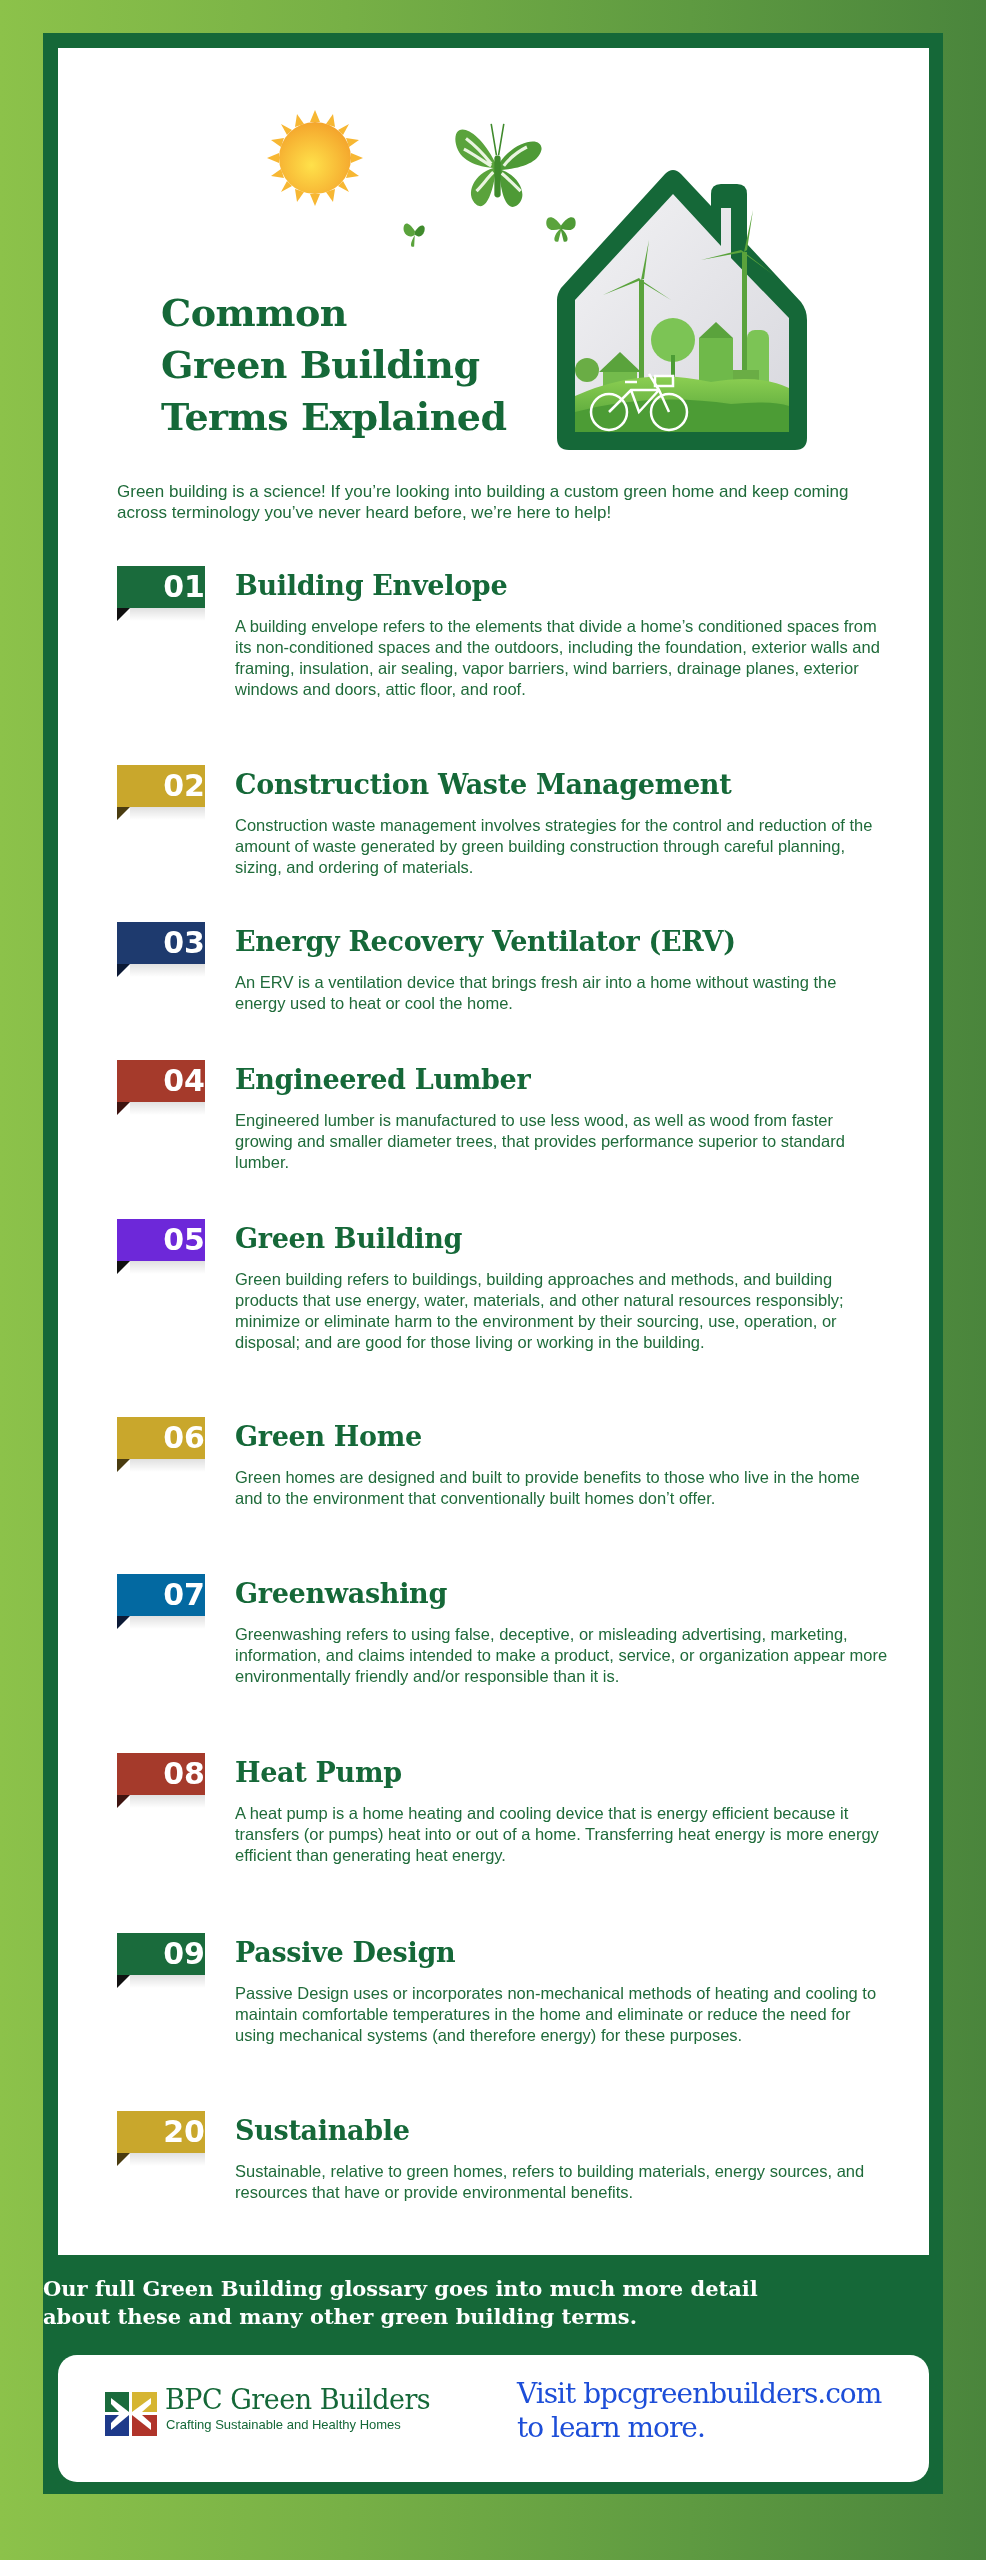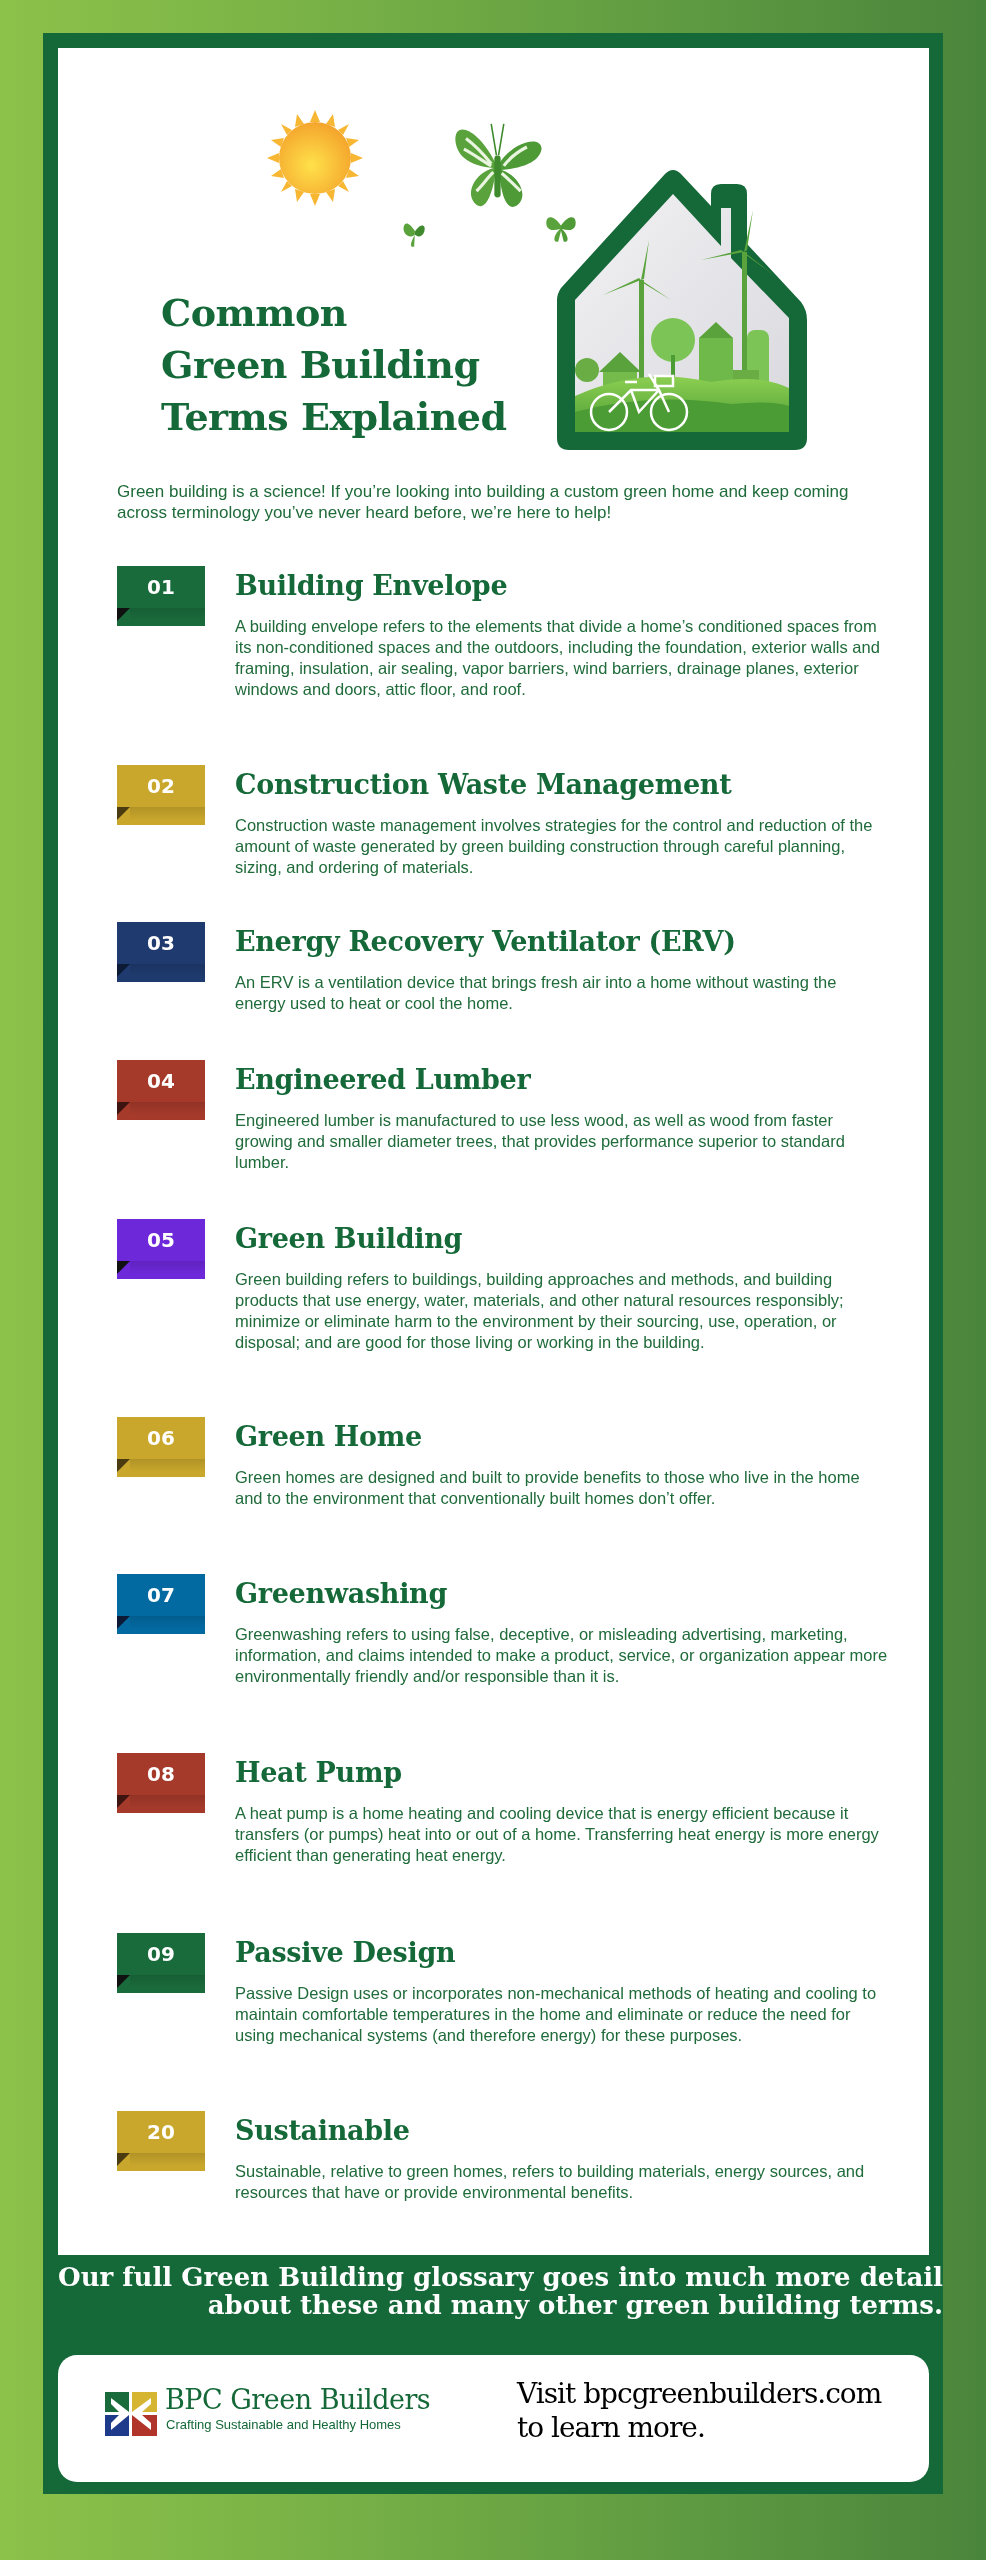--- a/index.html
+++ b/index.html
@@ -28,23 +28,23 @@
       position: absolute; left: 59px; top: 433px; width: 780px;
       font-family: "Liberation Sans", sans-serif;
       font-size: 17px; line-height: 21px; color: #1f6b3a;
     }
     .sun { position: absolute; left: 207px; top: 60px; width: 100px; height: 100px; }
     .bfly { position: absolute; }
     .house { position: absolute; left: 493px; top: 112px; width: 262px; height: 292px; }
 
     .term { position: absolute; left: 59px; width: 800px; }
     .badge {
-      position: absolute; left: 0; top: 0; width: 88px; height: 60px;
+      position: absolute; left: 0; top: 0; width: 88px; height: 42px;
       color: #fff; font-family: "DejaVu Sans", sans-serif; font-weight: bold;
-      font-size: 20px; line-height: 42px; text-align: center;
+      font-size: 30px; line-height: 42px; text-align: right;
     }
     .fold {
       position: absolute; left: 0; top: 42px; width: 0; height: 0;
       border-top: 13px solid #111; border-left: 13px solid transparent;
       transform: scaleX(-1); transform-origin: 6.5px 0;
     }
     .shadow {
       position: absolute; left: 13px; top: 42px; width: 75px; height: 13px;
       background: linear-gradient(180deg, rgba(0,0,0,0.12), rgba(0,0,0,0));
     }
@@ -54,44 +54,44 @@
       font-size: 27px; line-height: 36px; color: #156838; letter-spacing: -0.3px;
     }
     .term-desc {
       position: absolute; left: 118px; top: 50px; width: 655px;
       font-family: "Liberation Sans", sans-serif;
       font-size: 16.5px; line-height: 21px; color: #1f6b3a;
     }
 
     .cta {
       position: absolute; left: 0; top: 2222px; width: 900px; height: 100px;
-      text-align: right; color: #ffffff;
+      text-align: left; color: #ffffff;
       font-family: "DejaVu Serif", serif; font-weight: bold;
-      font-size: 26px; line-height: 28px; padding-top: 8px;
+      font-size: 21px; line-height: 28px; padding-top: 20px;
     }
     .footer {
       position: absolute; left: 15px; top: 2322px; width: 871px; height: 127px;
       background: #ffffff;
       border-radius: 19px;
     }
     .logo { position: absolute; left: 47px; top: 37px; width: 52px; height: 44px; }
     .brand-name {
       position: absolute; left: 107px; top: 30px;
       font-family: "DejaVu Serif", serif; font-size: 27px; line-height: 30px;
       color: #156838; white-space: nowrap; letter-spacing: -0.5px;
     }
     .brand-tag {
       position: absolute; left: 108px; top: 62px;
       font-family: "Liberation Sans", sans-serif; font-size: 13px; line-height: 16px;
       color: #156838; white-space: nowrap;
     }
     .visit {
       position: absolute; left: 459px; top: 22px; width: 400px;
       font-family: "DejaVu Serif", serif; font-size: 28px; line-height: 34px;
-      color: #000000; letter-spacing: -1px;
+      color: #1d4ed8; letter-spacing: -1px;
     }
   </style>
 </head>
 <body>
 
 <div class="frame">
   <div class="content">
 
     <svg class="sun" viewBox="0 0 100 100">
       <defs>

